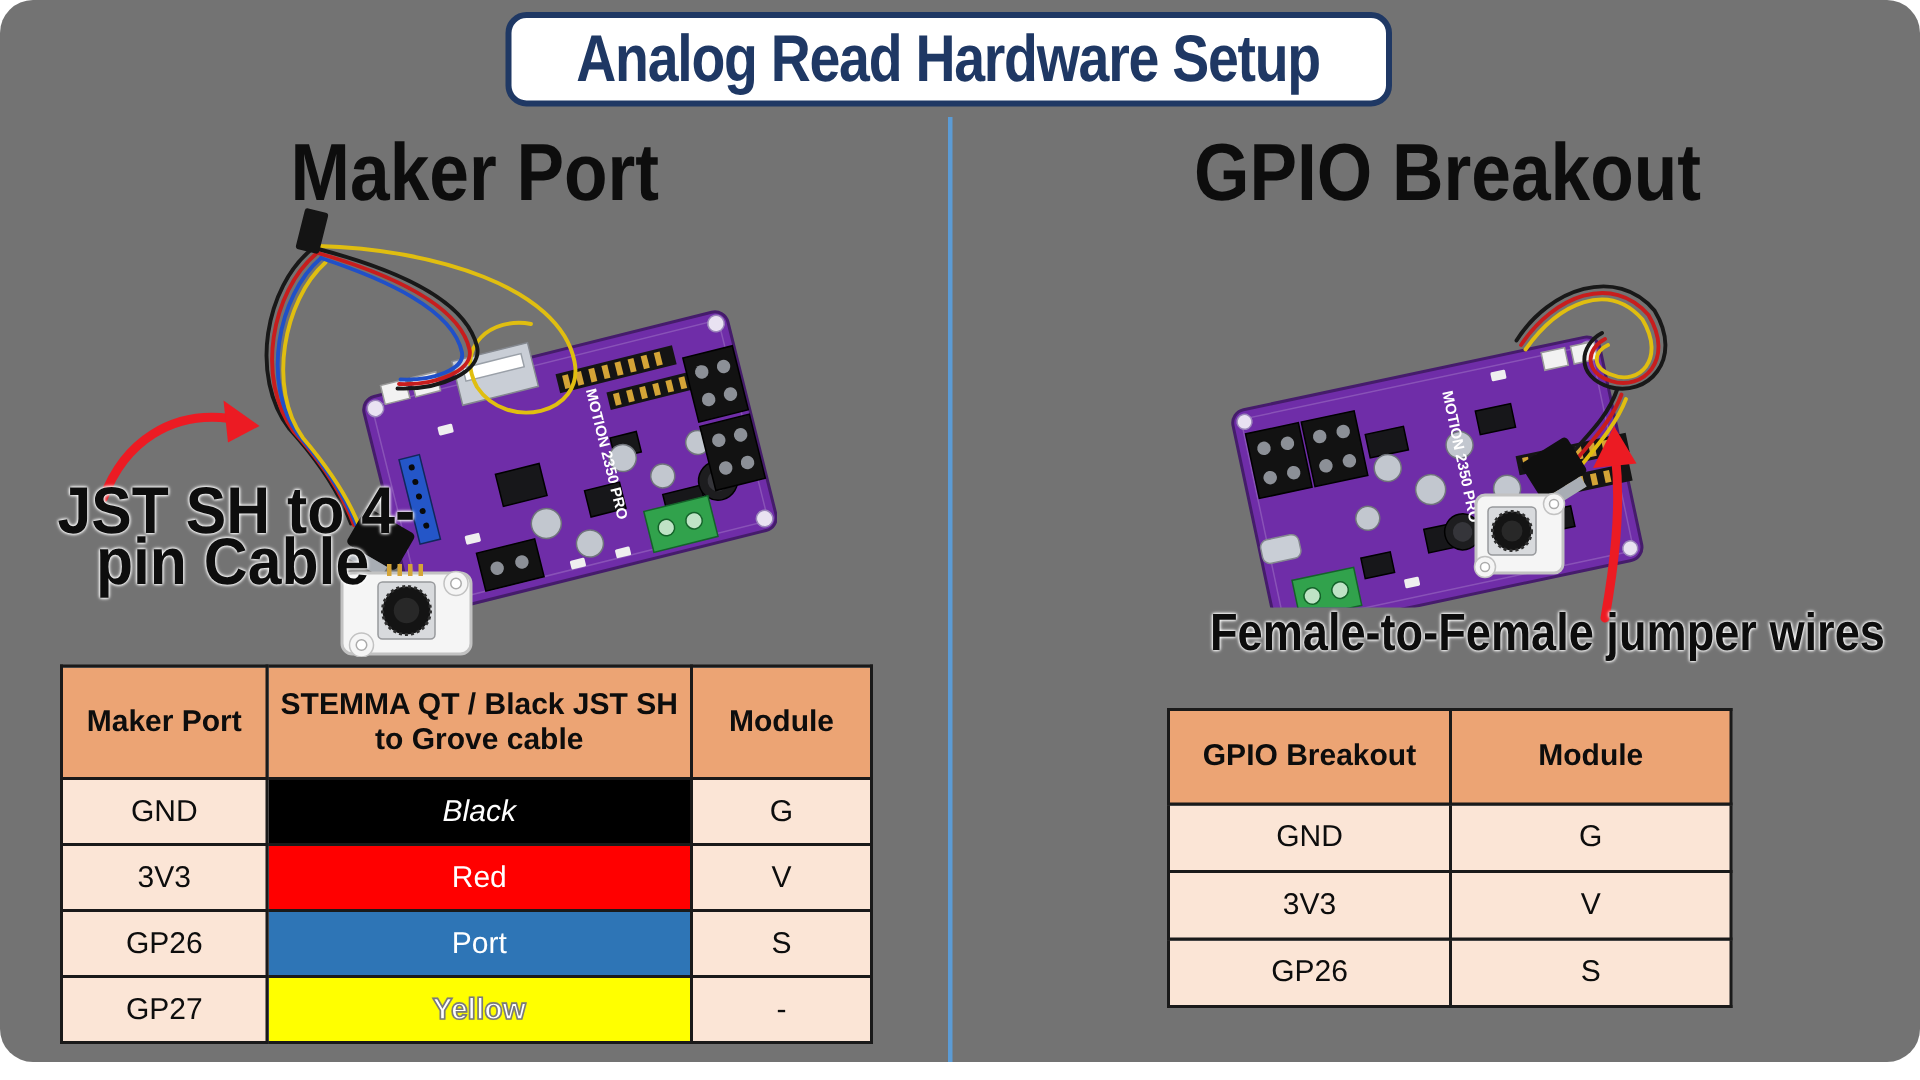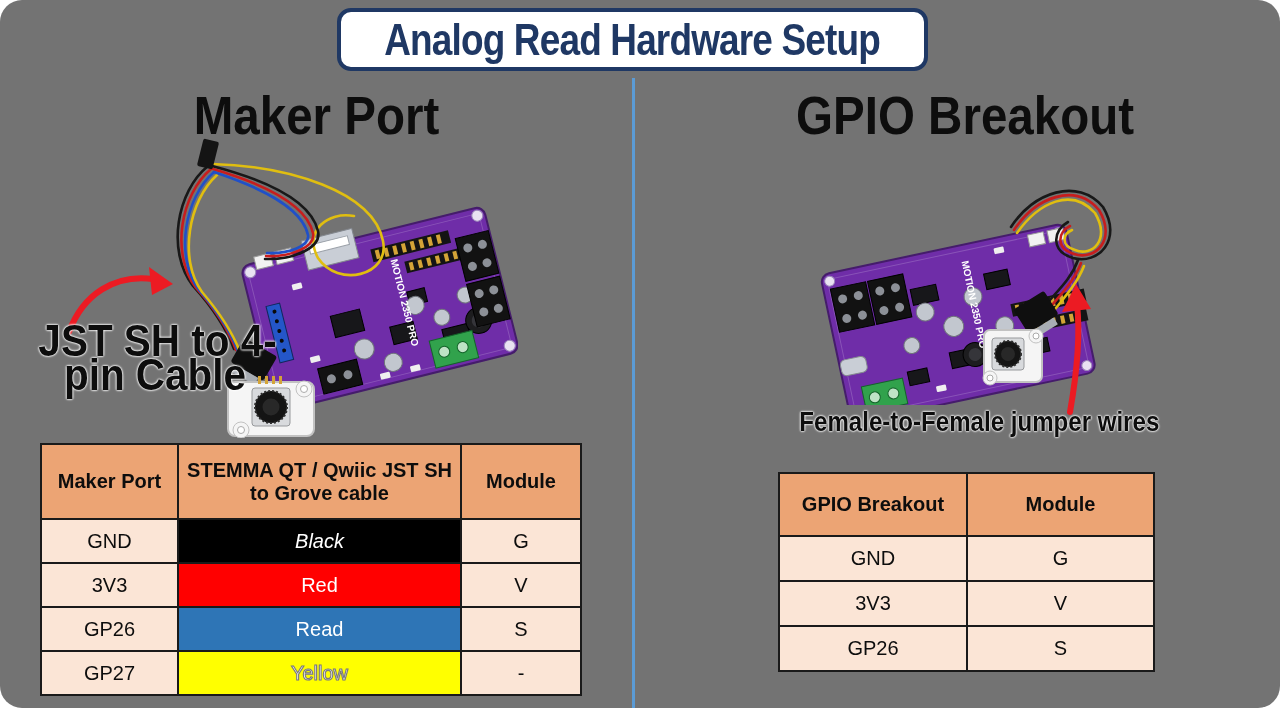--- a/index.html
+++ b/index.html
@@ -17,38 +17,38 @@
   .heading{position:absolute;top:86px;text-align:center;font-weight:bold;color:#0d0d0d;
            font-size:54px;line-height:58px;white-space:nowrap;}
   .heading span{display:inline-block;transform:scaleX(0.88);transform-origin:center;}
   .heading.left{left:0;width:633px;}
   .heading.right{left:650px;width:630px;}
   
   .annot{position:absolute;font-weight:bold;color:#0d0d0d;text-align:center;
          text-shadow:0 0 2px #fff,0 0 2px #fff,0 0 3px #fff;}
   .annot-left{left:28px;top:324px;width:255px;font-size:44px;line-height:34px;}
   .annot-left span{display:inline-block;transform:scaleX(0.92);transform-origin:center;white-space:nowrap;}
-  .annot-right{left:770px;top:407px;width:385px;font-size:28px;line-height:30px;}
+  .annot-right{left:770px;top:407px;width:385px;font-size:35px;line-height:30px;}
   .annot-right span{display:inline-block;transform:scaleX(0.86);transform-origin:center;white-space:nowrap;}
   
   .photo{position:absolute;}
   
   table.wiring{position:absolute;border-collapse:collapse;table-layout:fixed;
                font-size:20px;color:#0d0d0d;text-align:center;}
   table.wiring td,table.wiring th{border:2px solid #1a1a1a;vertical-align:middle;padding:0;
                overflow:hidden;}
   table.wiring th{font-weight:bold;}
   .tbl-left{left:40px;top:443px;width:540px;}
   .tbl-left th{height:73px;}
   .tbl-left td{height:42px;}
   .tbl-right{left:778px;top:472px;width:375px;}
   .tbl-right th{height:61px;}
   .tbl-right td{height:43px;}
   .cell-outlined{color:#ffffff;-webkit-text-stroke:1.1px #7a7a7a;
-                 text-shadow:0 0 1px #8a8a8a;font-weight:normal;margin-top:16px;}
+                 text-shadow:0 0 1px #8a8a8a;font-weight:bold;margin-top:16px;}
   .edge-line{position:absolute;left:55px;top:712px;width:523px;height:2px;background:#1a1a1a;}
   svg text{font-family:"Liberation Sans", sans-serif;}
 </style>
 </head>
 <body>
 
 <div class="slide">
 
   <div class="title-box">
     <span>Analog Read Hardware Setup</span>
@@ -202,36 +202,36 @@
 
   <table class="wiring tbl-left">
     <colgroup>
         <col style="width:137px">
         <col style="width:283px">
         <col style="width:120px">
       </colgroup>
     <tbody>
         <tr>
       <th style="background-color: rgb(236, 164, 116);">Maker Port</th>
-      <th style="background-color: rgb(236, 164, 116);">STEMMA QT / Qwiic JST SH to Grove cable</th>
+      <th style="background-color: rgb(236, 164, 116);">STEMMA QT / Black JST SH to Grove cable</th>
       <th style="background-color: rgb(236, 164, 116);">Module</th>
     </tr>
     <tr>
       <td style="background-color: rgb(251, 229, 214);">GND</td>
       <td style="background-color: rgb(0, 0, 0); color: rgb(255, 255, 255); font-style: italic;">Black</td>
       <td style="background-color: rgb(251, 229, 214);">G</td>
     </tr>
     <tr>
       <td style="background-color: rgb(251, 229, 214);">3V3</td>
       <td style="background-color: rgb(255, 0, 0); color: rgb(255, 255, 255);">Red</td>
       <td style="background-color: rgb(251, 229, 214);">V</td>
     </tr>
     <tr>
       <td style="background-color: rgb(251, 229, 214);">GP26</td>
-      <td style="background-color: rgb(46, 117, 182); color: rgb(255, 255, 255);">Read</td>
+      <td style="background-color: rgb(46, 117, 182); color: rgb(255, 255, 255);">Port</td>
       <td style="background-color: rgb(251, 229, 214);">S</td>
     </tr>
     <tr>
       <td style="background-color: rgb(251, 229, 214);">GP27</td>
       <td class="cell-outlined" style="background-color: rgb(255, 255, 0);">Yellow</td>
       <td style="background-color: rgb(251, 229, 214);">-</td>
     </tr>
   </tbody>
     </table>
   <div class="edge-line"></div>

